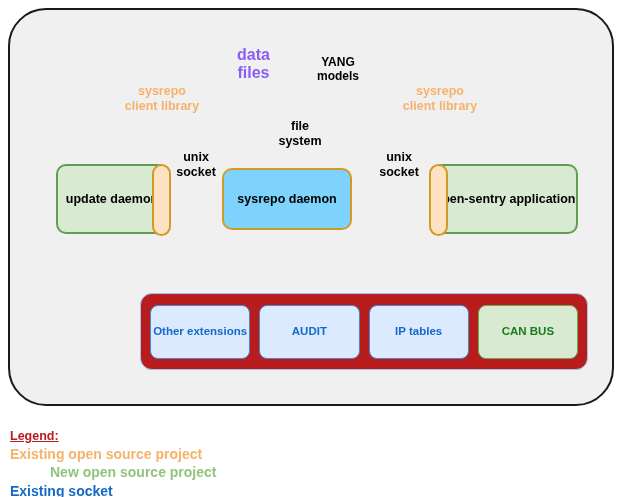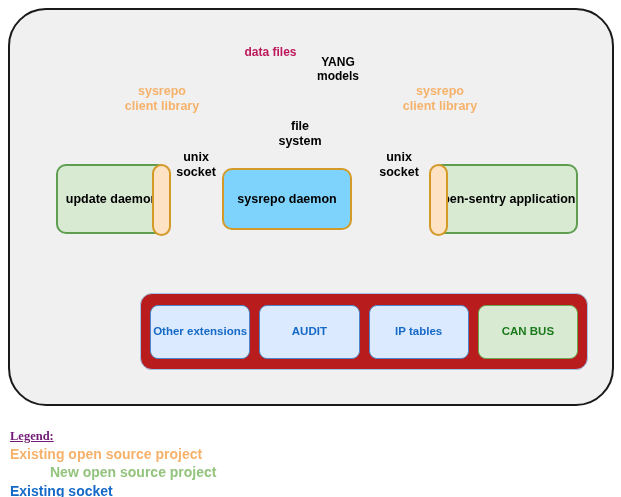--- a/index.html
+++ b/index.html
@@ -83,26 +83,26 @@
   #pill-right { left: 429px; top: 164px; width: 19px; height: 72px; }
 
   
   #data-files-wrap {
     position: absolute;
     left: 221px; top: 24px;
     width: 65px; height: 68px;
   }
   #data-files-label {
     position: absolute;
-    left: 17px; top: 22px;
+    left: 0; top: 22px;
     width: 65px;
     text-align: center;
-    font-size: 12px;
-    font-weight: bold;
-    color: #be185d;
+    font-size: 16px;
+    font-weight: bold;
+    color: #8b5cf6;
     line-height: 1.15;
   }
 
   
   #yang-wrap {
     position: absolute;
     left: 300px; top: 16px;
     width: 104px; height: 78px;
   }
   #yang-label {
@@ -179,24 +179,23 @@
 
   
   #legend {
     position: absolute;
     left: 10px; top: 428px;
     width: 300px;
   }
   #legend-title {
     font-size: 12.5px;
     font-weight: bold;
-    color: #701a75;
+    color: #b91c1c;
     text-decoration: underline;
     line-height: 1.35;
-    font-family: Liberation Serif, serif;
   }
   .legend-row {
     font-size: 14px;
     font-weight: bold;
     line-height: 1.32;
   }
   .legend-orange { color: #f6b26b; }
   .legend-green  { color: #93c47d; padding-left: 40px; }
   .legend-blue   { color: #1569c7; }
 </style>

